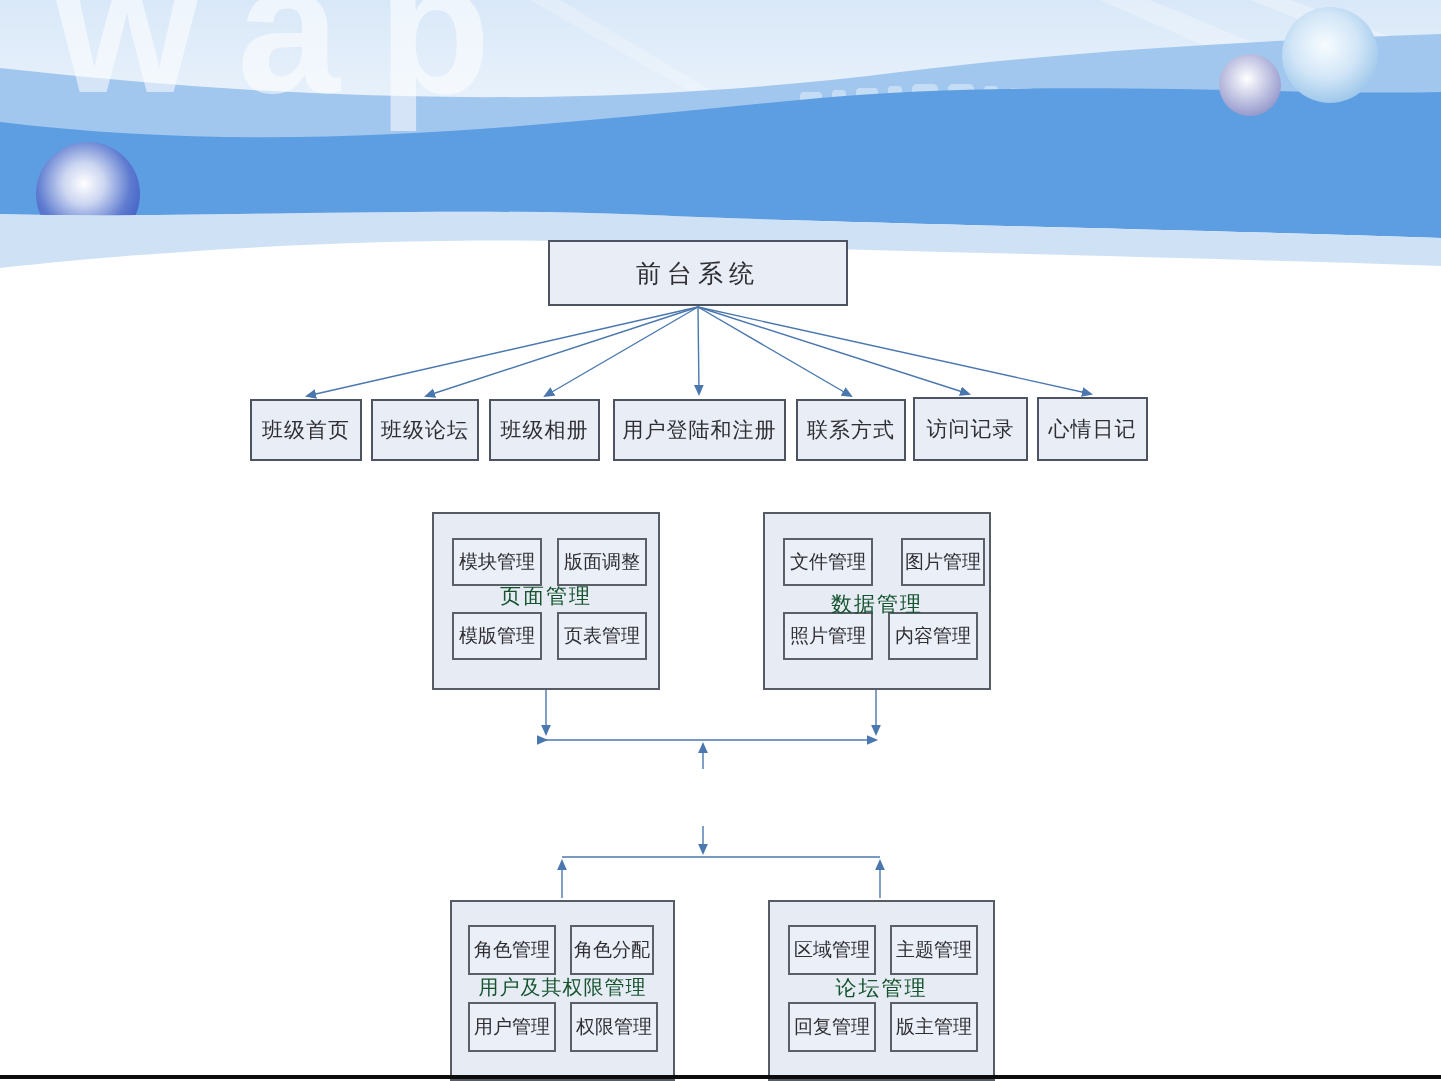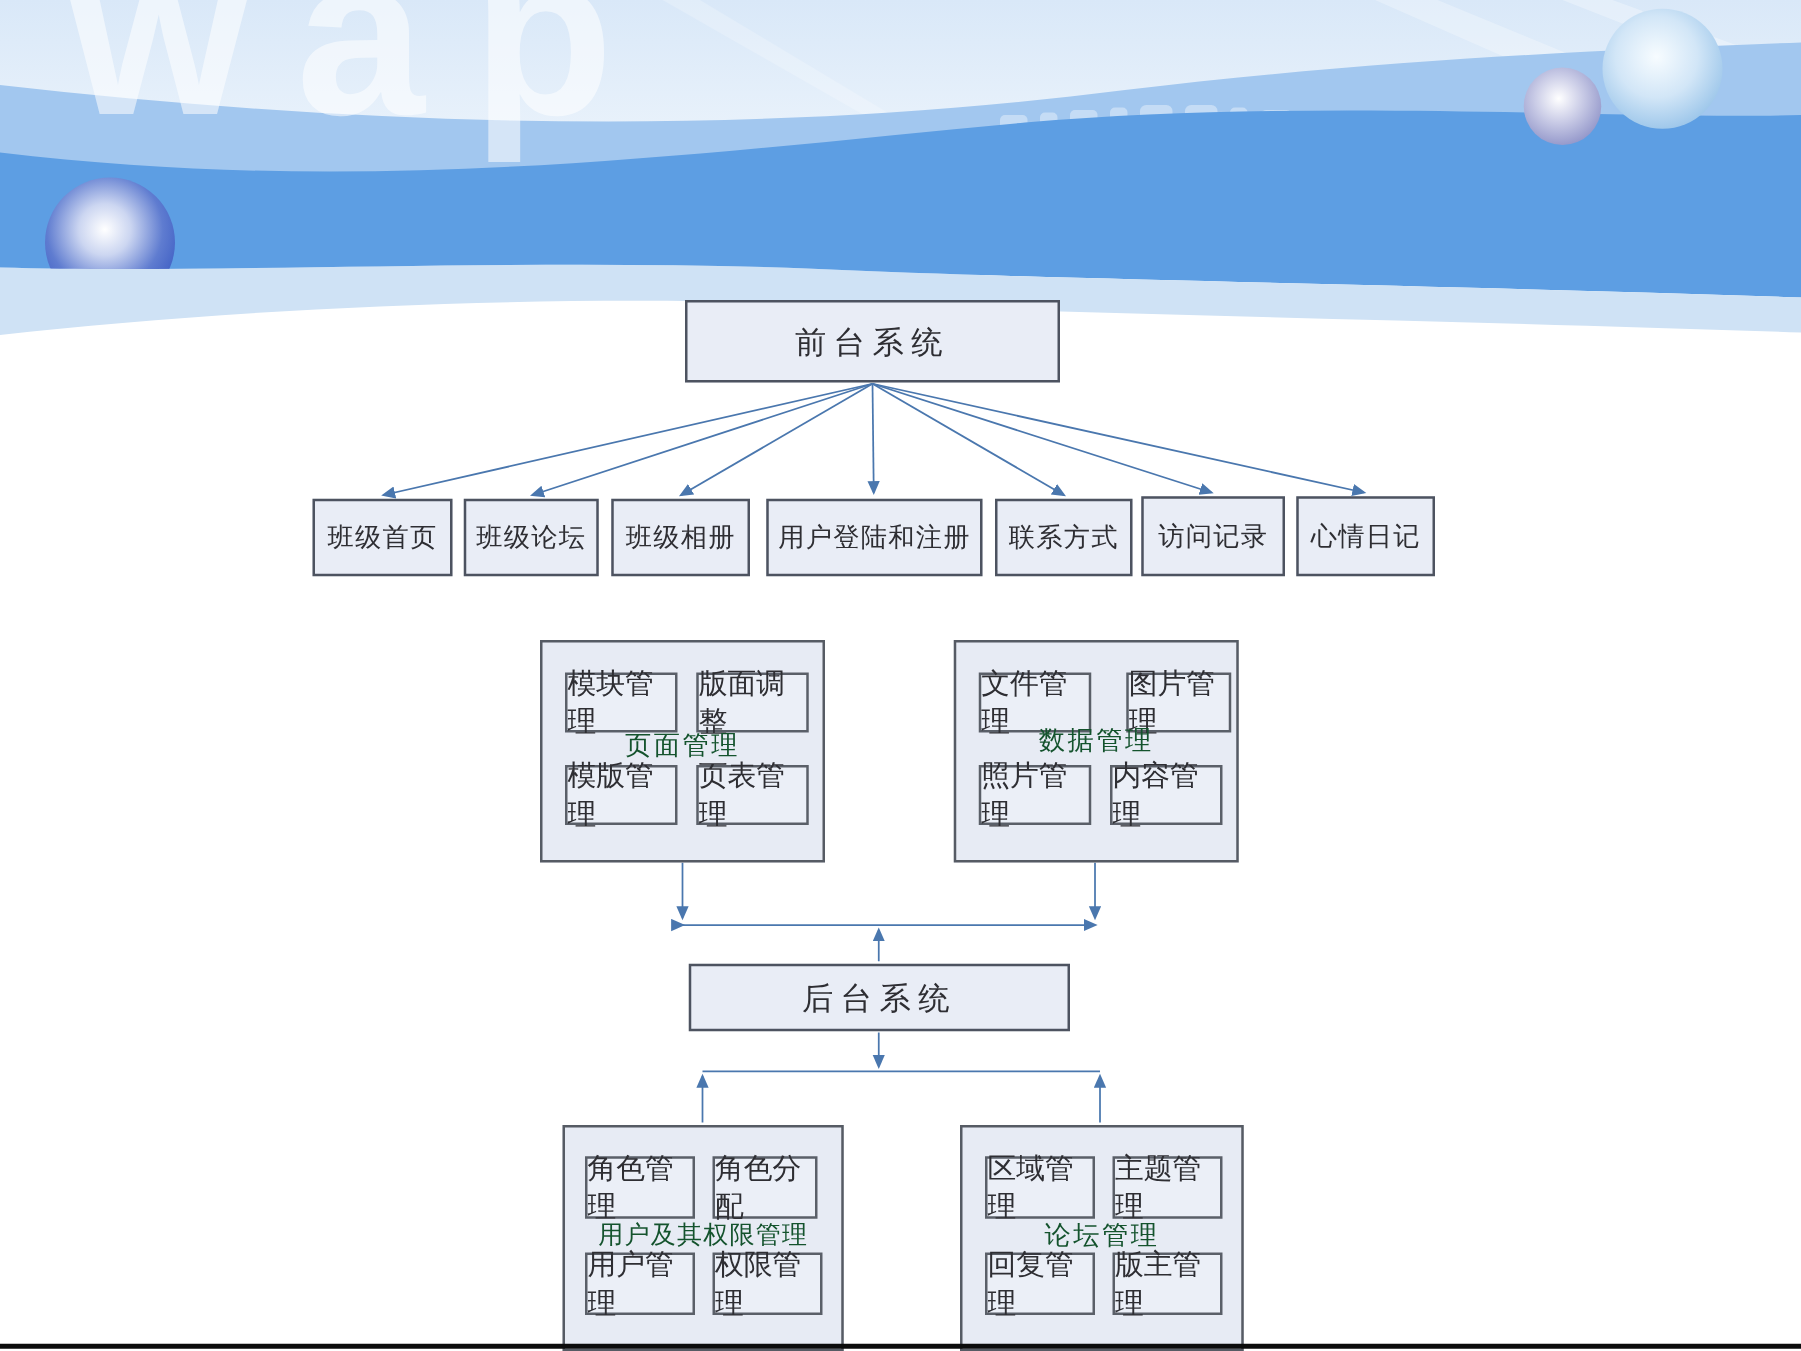--- a/index.html
+++ b/index.html
@@ -10,21 +10,21 @@
              font-family:"Liberation Sans","DejaVu Sans",sans-serif;
              font-size:185px;font-weight:bold;color:#ffffff;opacity:.55;
              letter-spacing:38px;pointer-events:none;}
   .connectors{position:absolute;left:0;top:0;z-index:2;}
   .box{position:absolute;z-index:3;background:#e9edf6;border:2px solid #4d5360;
        display:flex;align-items:center;justify-content:center;color:#2e2e33;box-sizing:border-box;}
   .sysbox{font-size:25px;letter-spacing:6px;}
   .child{font-size:21px;letter-spacing:1px;}
   .group{position:absolute;z-index:3;background:#e7ebf4;border:2px solid #565b64;box-sizing:border-box;}
   .sub{position:absolute;background:#ebeff7;border:2px solid #5a5f68;box-sizing:border-box;
-       display:flex;align-items:center;justify-content:center;font-size:23px;color:#2e2e33;}
+       display:flex;align-items:center;justify-content:center;font-size:19px;color:#2e2e33;}
   .gtitle{position:absolute;left:0;right:0;text-align:center;font-size:21px;
           letter-spacing:2px;color:#14532d;z-index:4;}
   .bottom-line{position:absolute;left:0;top:1075px;width:1441px;height:4px;
                background:#0c0c0c;z-index:6;}
 </style>
 </head>
 <body>
 
 <div class="stage">
 
@@ -160,32 +160,29 @@
     </div>
   </div>
 
   <div class="group" style="left:763px;top:512px;width:228px;height:178px;">
     <div class="sub" style="left:18px;top:24px;width:90px;height:48px;">
       <span>文件管理</span>
     </div>
     <div class="sub" style="left:136px;top:24px;width:84px;height:48px;">
       <span>图片管理</span>
     </div>
-    <div class="gtitle" style="top:64px;">数据管理</div>
+    <div class="gtitle" style="top:76px;">数据管理</div>
     <div class="sub" style="left:18px;top:98px;width:90px;height:48px;">
       <span>照片管理</span>
     </div>
     <div class="sub" style="left:123px;top:98px;width:90px;height:48px;">
       <span>内容管理</span>
     </div>
   </div>
 
-  <div class="box sysbox" style="left:551px;top:771px;width:305px;height:54px;">
-    <span>后台系统</span>
-  </div>
 
   <div class="group" style="left:450px;top:900px;width:225px;height:181px;">
     <div class="sub" style="left:16px;top:23px;width:88px;height:50px;">
       <span>角色管理</span>
     </div>
     <div class="sub" style="left:118px;top:23px;width:84px;height:50px;">
       <span>角色分配</span>
     </div>
     <div class="gtitle" style="top:72px;font-size:20px;letter-spacing:1px;">用户及其权限管理</div>
     <div class="sub" style="left:16px;top:100px;width:88px;height:50px;">

